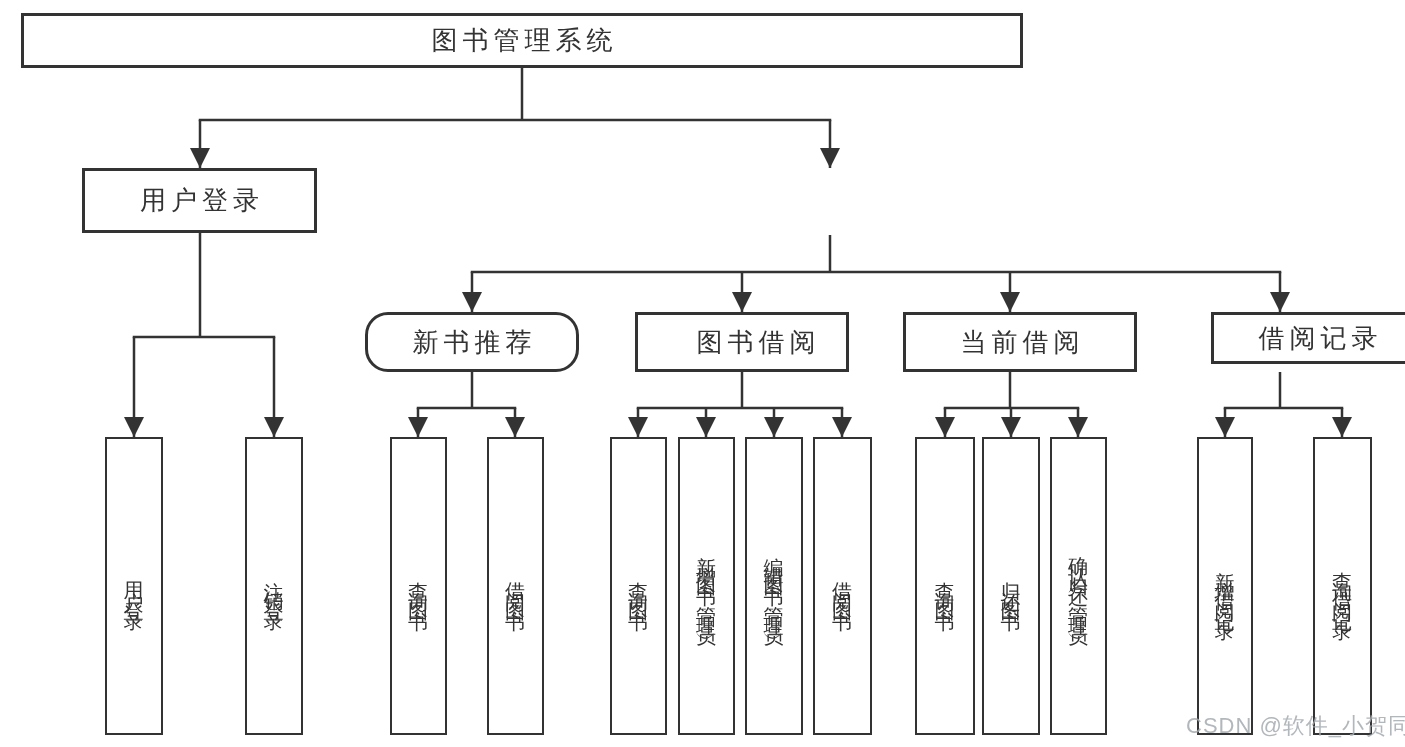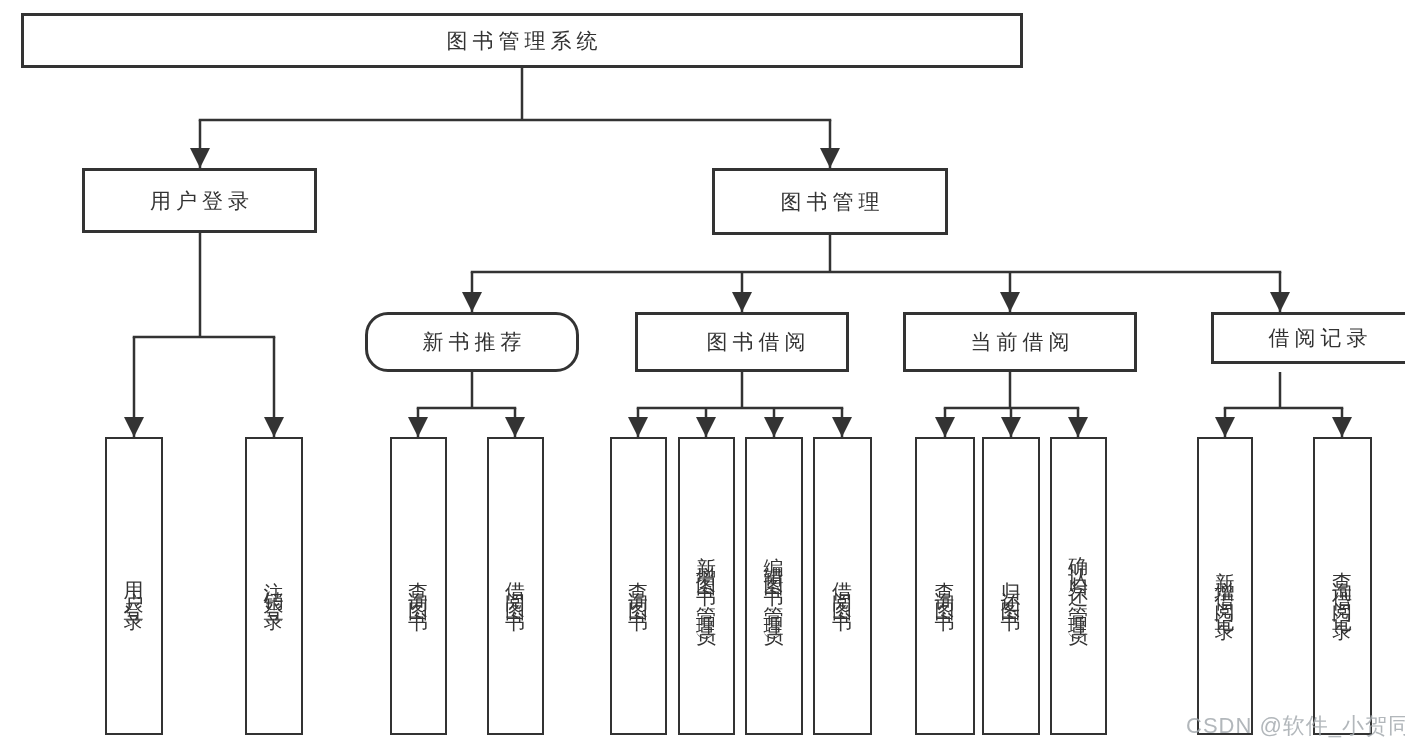--- a/index.html
+++ b/index.html
@@ -25,21 +25,21 @@
     z-index: 1;
   }
   .hbox {
     position: absolute;
     background: #ffffff;
     border: 3px solid #333333;
     box-sizing: border-box;
     display: flex;
     align-items: center;
     justify-content: center;
-    font-size: 21px;
+    font-size: 26px;
     letter-spacing: 5px;
     text-indent: 5px;
     z-index: 2;
     white-space: nowrap;
   }
   .leafbox {
     position: absolute;
     top: 437px;
     height: 298px;
     background: #ffffff;
@@ -124,23 +124,20 @@
     </g>
   </svg>
 
   <div class="hbox" style="left:21px; top:13px; width:1002px; height:55px;">
     <span>图书管理系统</span>
   </div>
 
   <div class="hbox" style="left:82px; top:168px; width:235px; height:65px;">
     <span>用户登录</span>
   </div>
-  <div class="hbox" style="left:712px; top:168px; width:236px; height:67px;">
-    <span>图书管理</span>
-  </div>
 
   <div class="hbox" style="left:365px; top:312px; width:214px; height:60px;border-radius:23px;">
     <span>新书推荐</span>
   </div>
   <div class="hbox" style="left:635px; top:312px; width:214px; height:60px;padding-left:28px;">
     <span>图书借阅</span>
   </div>
   <div class="hbox" style="left:903px; top:312px; width:234px; height:60px;">
     <span>当前借阅</span>
   </div>

